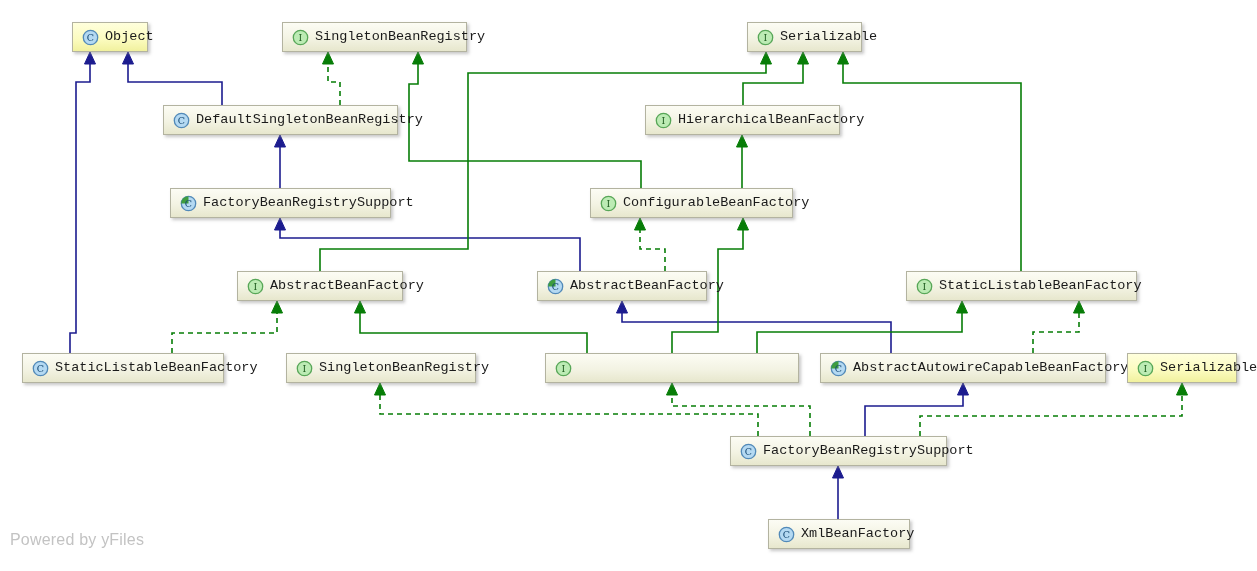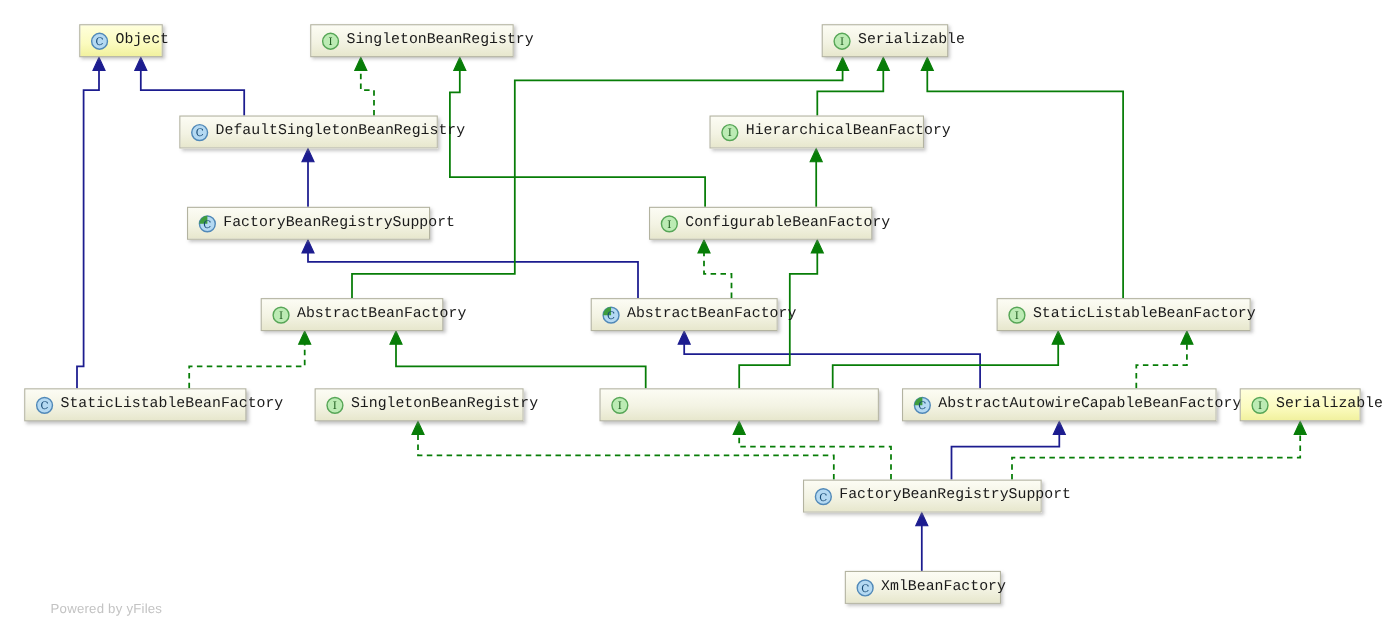--- a/index.html
+++ b/index.html
@@ -23,22 +23,22 @@
     font-size:13.5px;color:#1a1a1a;
     white-space:nowrap;
     cursor:pointer;
   }
   .node.java{
     background:linear-gradient(180deg,#ffffdc 0%,#fbfbbe 60%,#f1f19e 100%);
   }
   .node .icon{display:inline-flex;flex:0 0 auto;}
   .node .label{position:relative;top:-1px;font-family:Liberation Mono, monospace;}
   .footer{
-    position:absolute;left:10px;top:546px;
-    font-size:12px;color:#c3c3c3;letter-spacing:0.2px;margin-left:36px;
+    position:absolute;left:10px;top:531px;
+    font-size:16px;color:#c3c3c3;letter-spacing:0.2px;
   }
 </style>
 </head>
 <body>
 
 <div class="canvas">
   <svg id="edges" xmlns="http://www.w3.org/2000/svg">
       <g>
         <polyline points="70,353 70,333 76,333 76,82 90,82 90,63" fill="none" stroke="#1c1c8f" stroke-width="1.6"></polyline>
         <path d="M90,52 L84.5,64 L95.5,64 Z" fill="#1c1c8f" stroke="#1c1c8f"></path>

